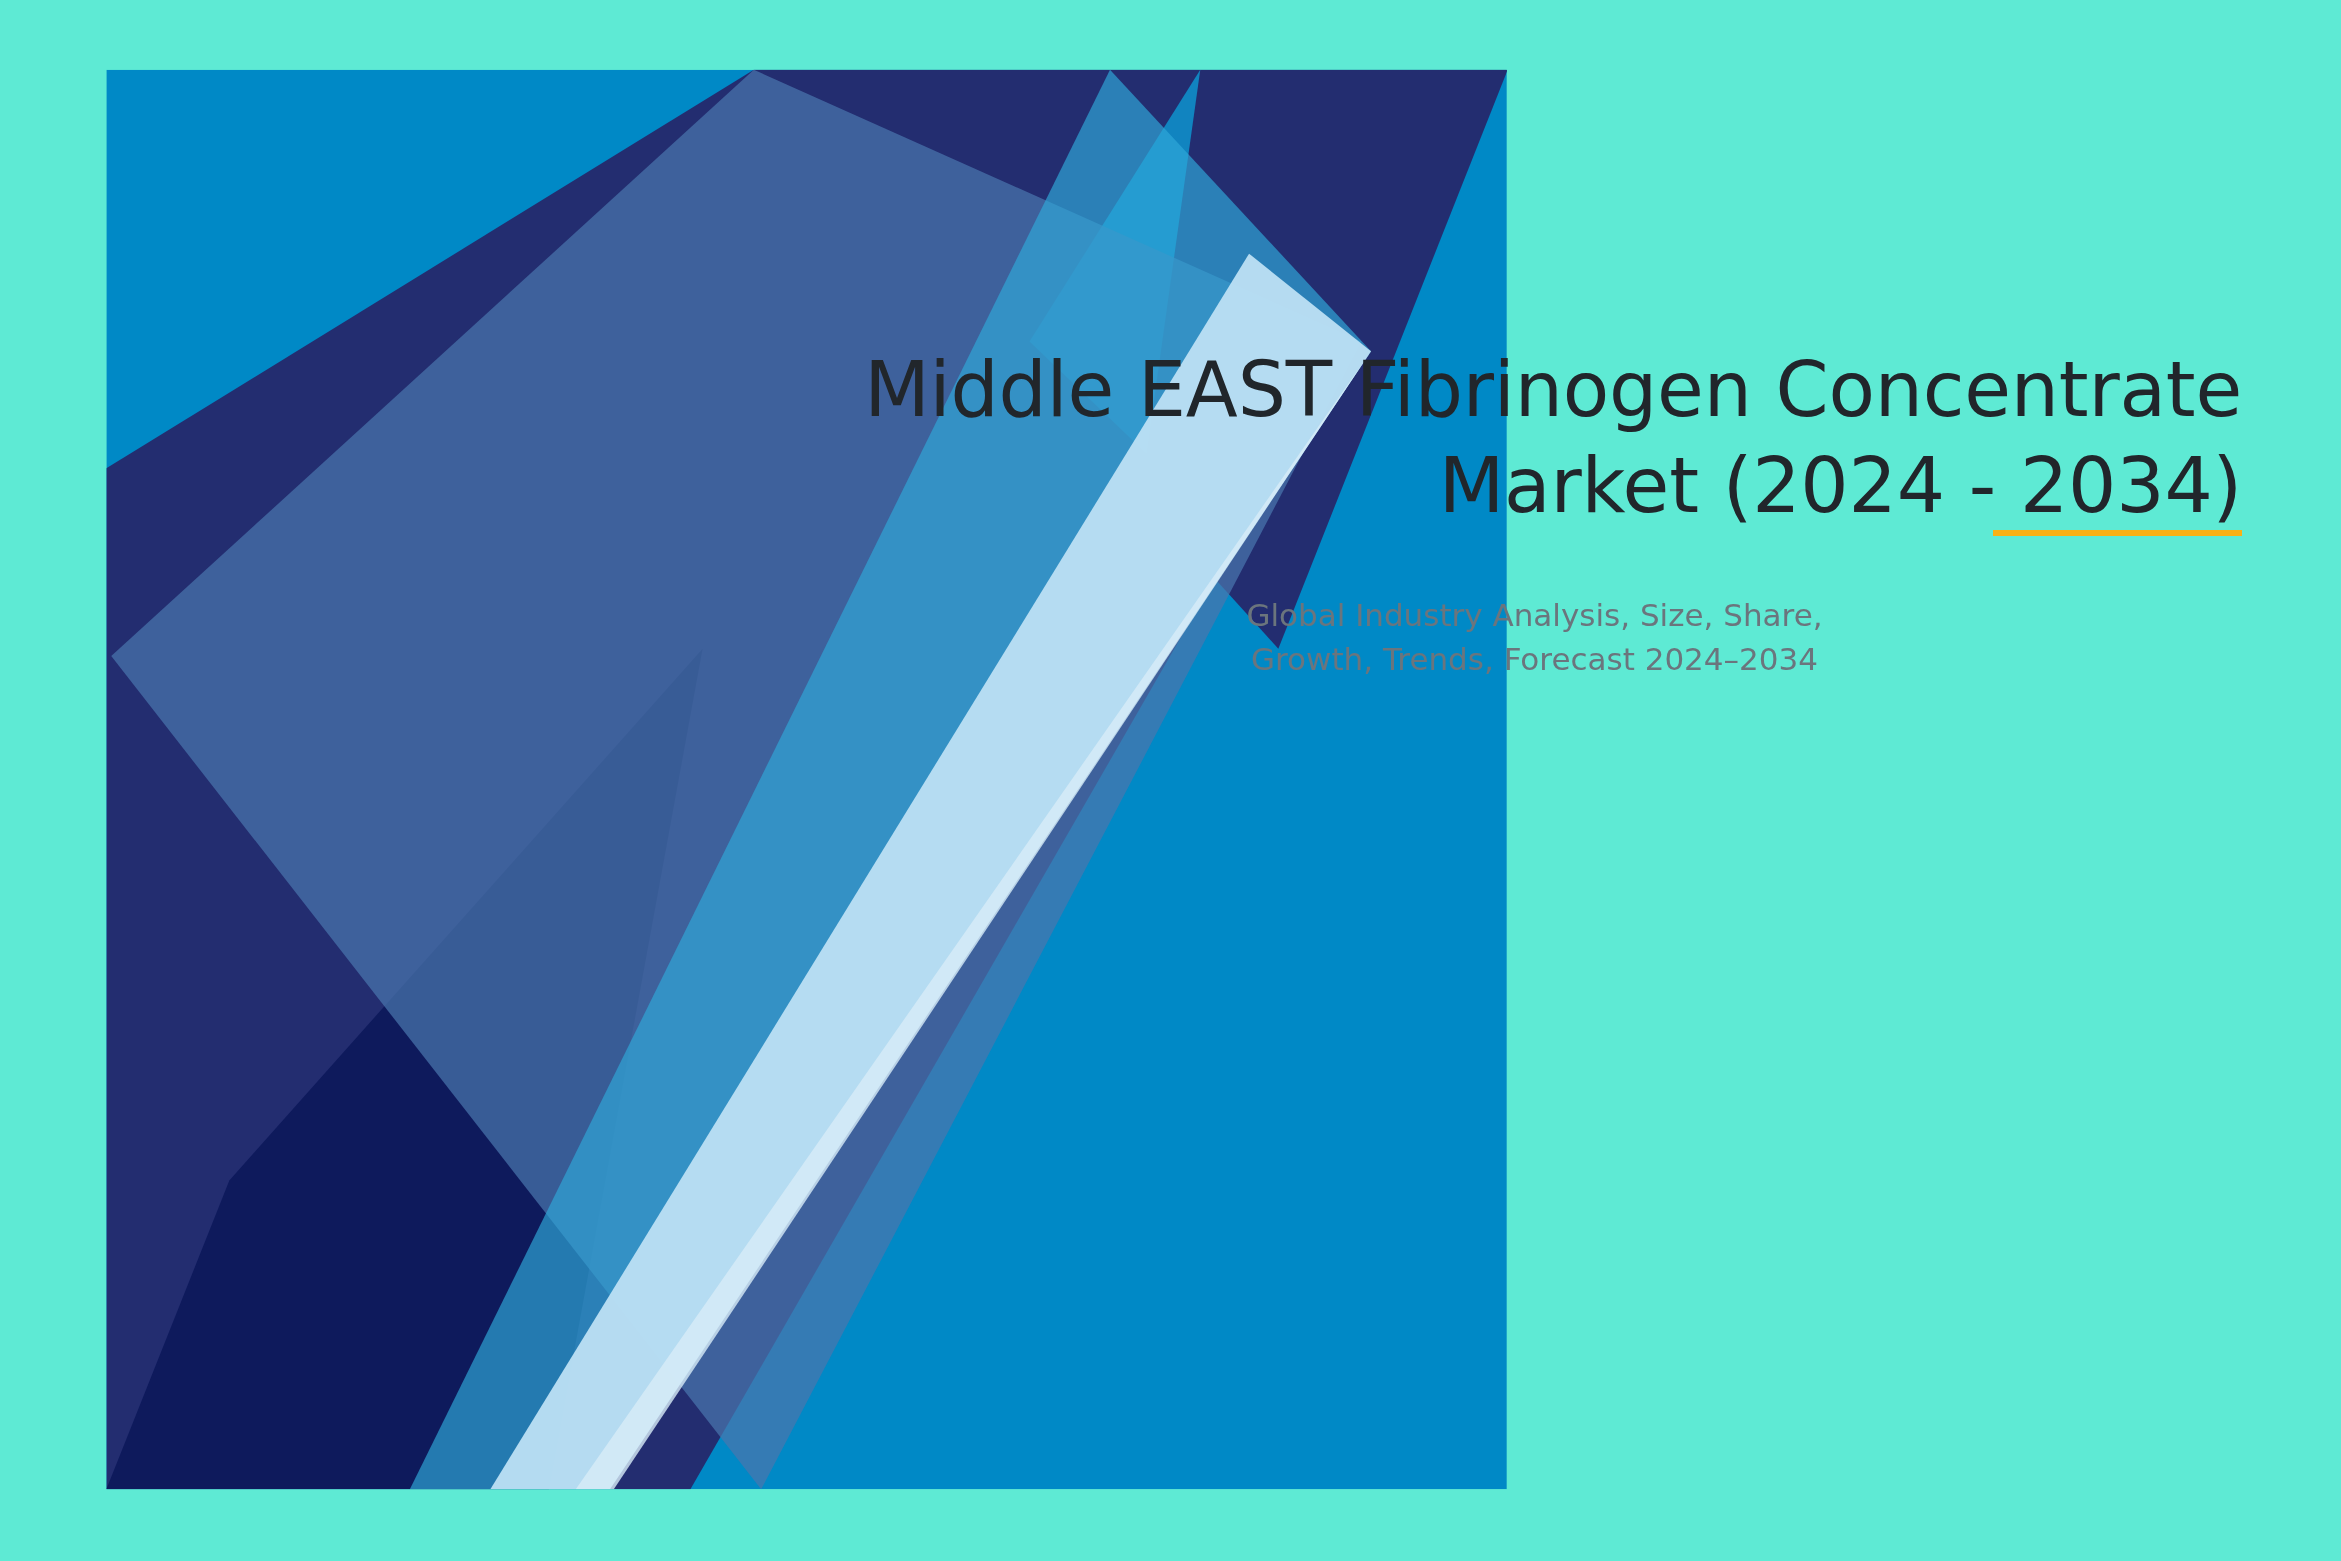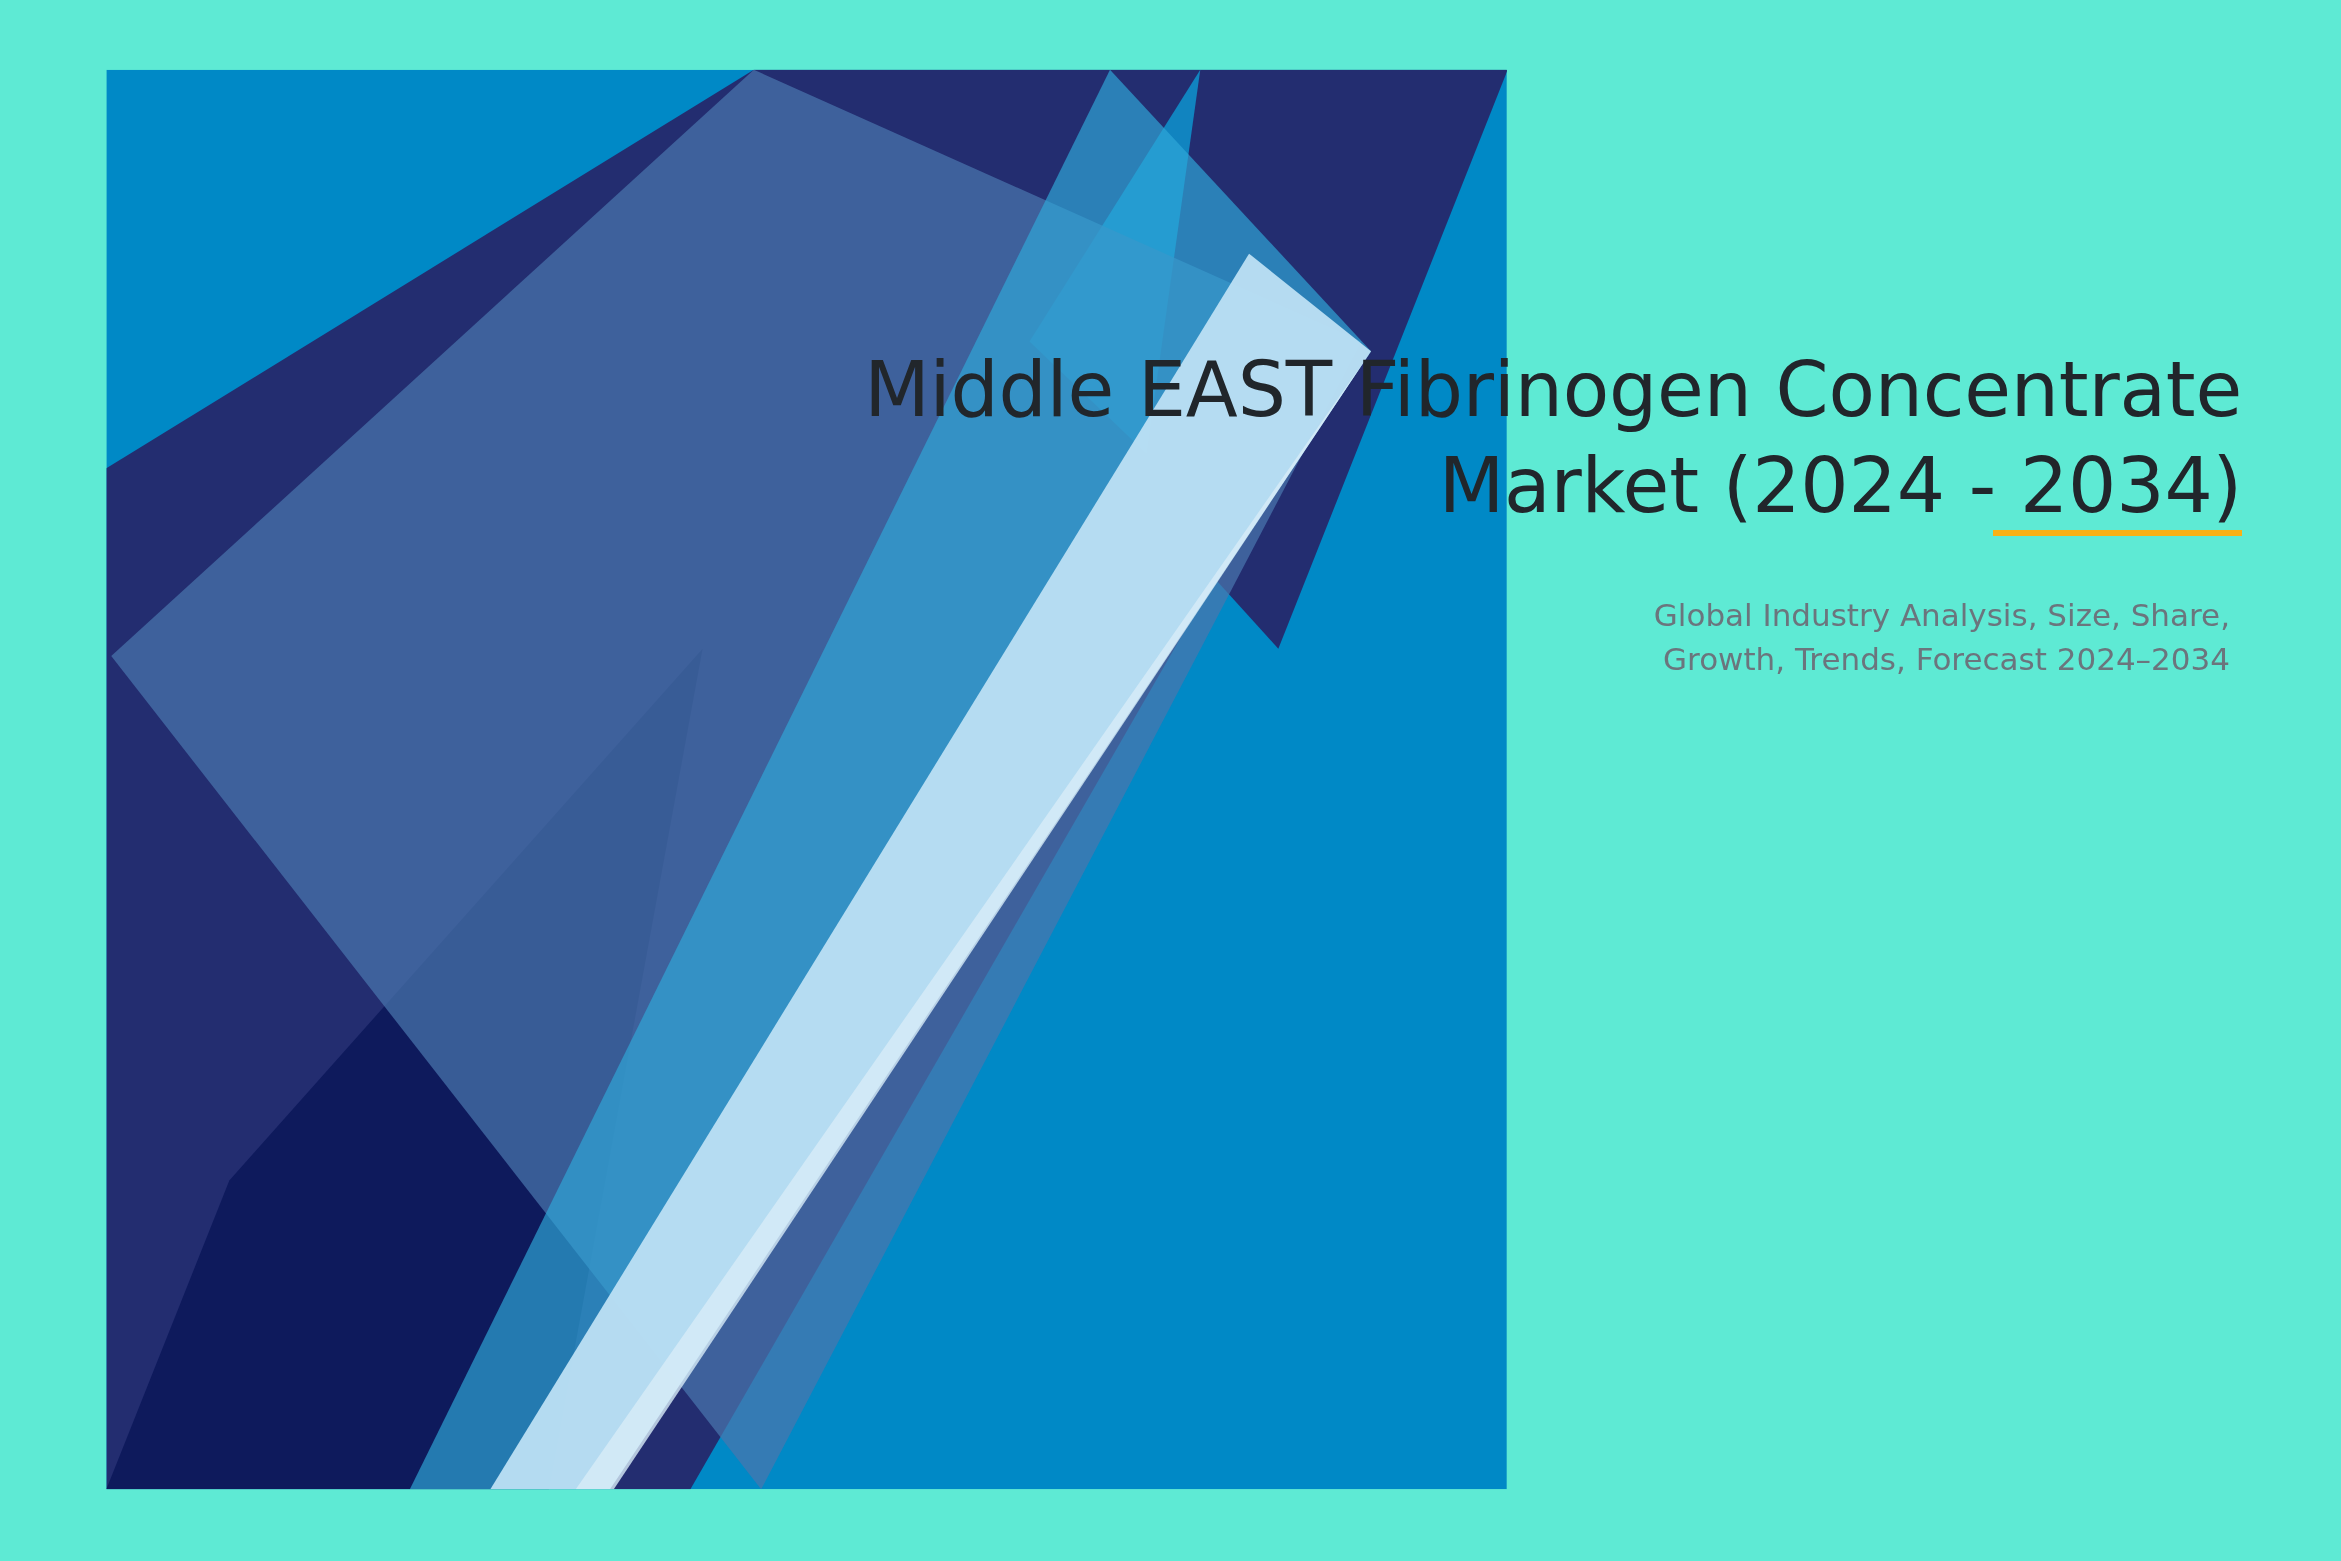--- a/index.html
+++ b/index.html
@@ -48,27 +48,28 @@
   #title-accent {
     position: absolute;
     right: 100px;
     top: 530px;
     width: 249px;
     height: 6.3px;
     background: #f9b115;
     z-index: 2;
   }
   #cover-subtitle {
-    margin: 12px;
+    margin: 0;
     margin-top: 59px;
     font-size: 31px;
     line-height: 1.42;
     font-weight: 400;
     color: #6b757d;
     white-space: pre-wrap;
+    text-align: center;
   }
 </style>
 </head>
 <body>
 
 <div id="cover">
 
   <svg id="artwork" viewBox="0 0 4800 3200" preserveAspectRatio="none">
 
     <defs>

